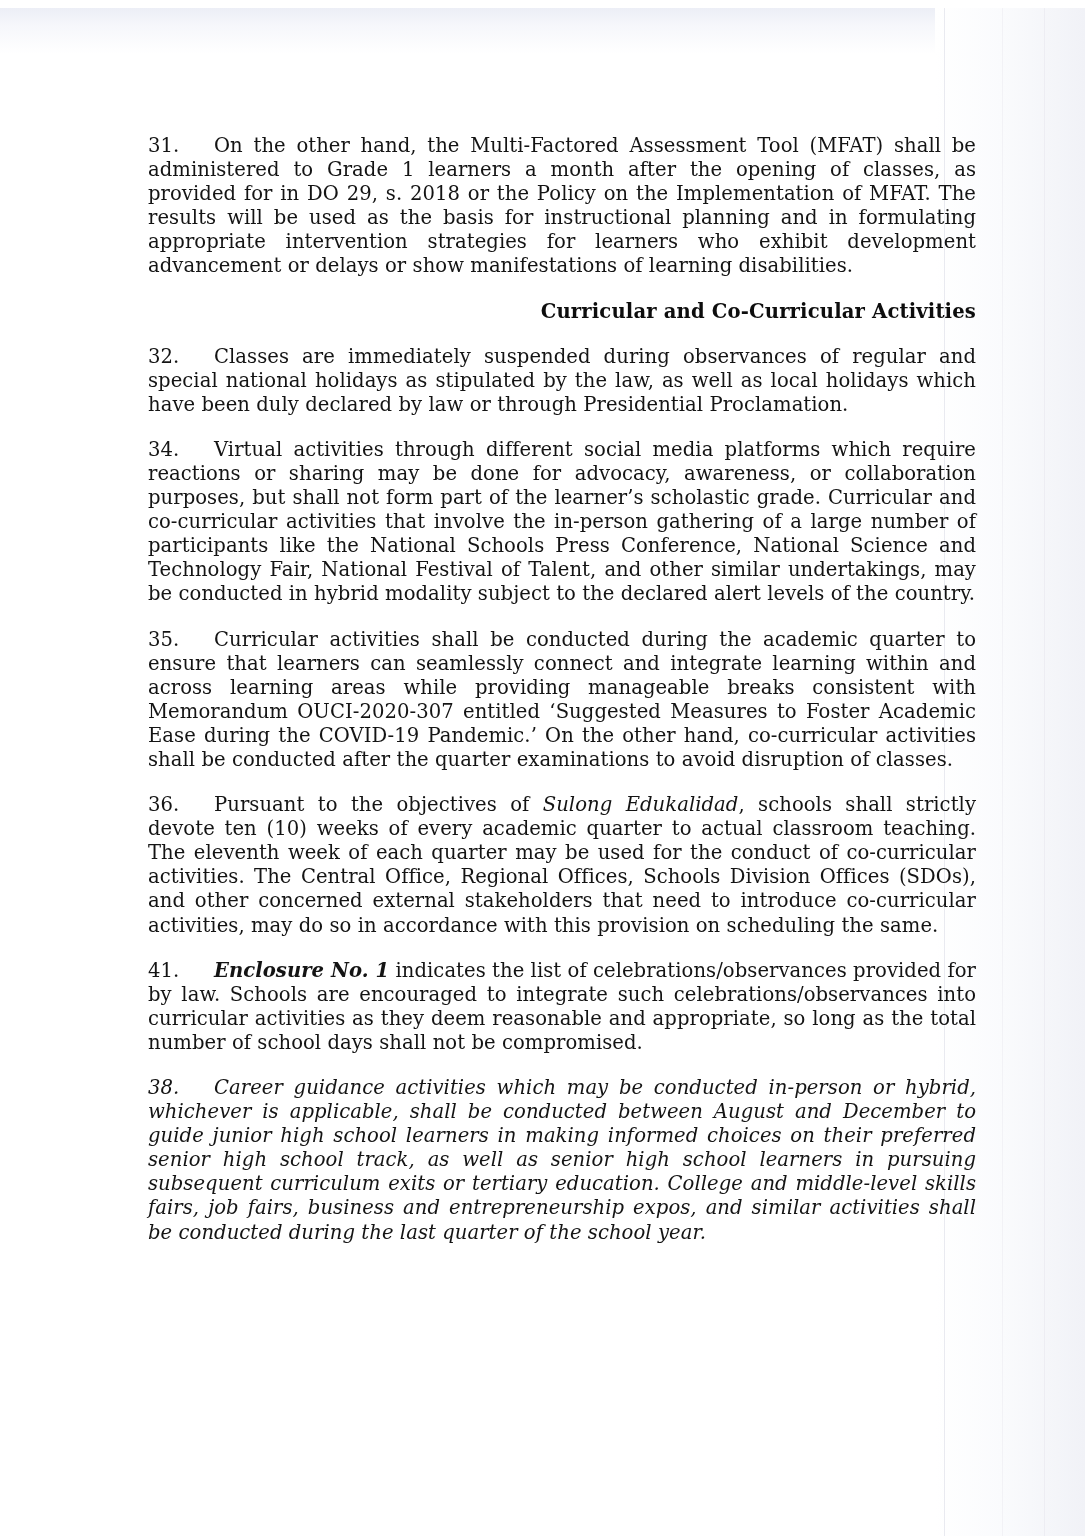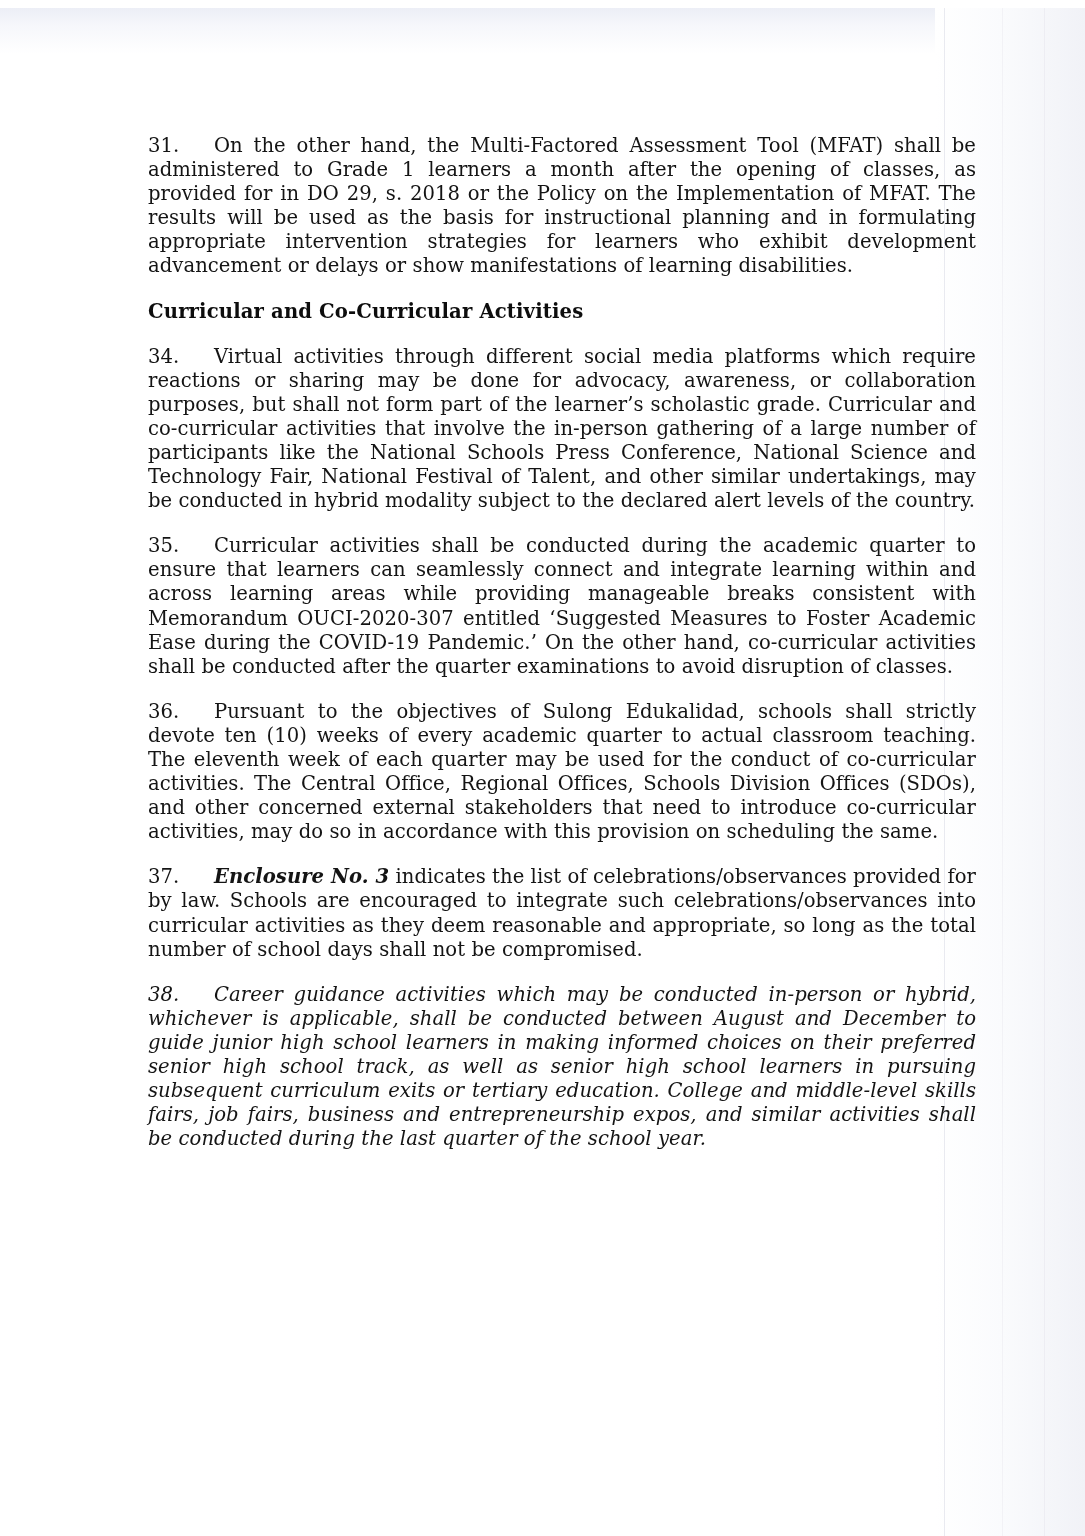--- a/index.html
+++ b/index.html
@@ -70,23 +70,24 @@
     min-width: 66px;
   }
 
   h2.heading {
     margin: 0 0 21px 0;
     font-size: 19.6px;
     line-height: 24px;
     font-weight: bold;
     color: #0d0d0d;
     letter-spacing: 0.15px;
+    text-align: right;
   }
 
-  .ital { }
+  .ital { font-style: italic; }
   .bi { font-style: italic; font-weight: bold; }
 </style>
 </head>
 <body>
 
 <div class="page">
 
   <div class="scan-tint-top"></div>
   <div class="scan-tint-right"></div>
   <div class="scan-line l1"></div>
@@ -94,36 +95,39 @@
   <div class="scan-line l2"></div>
 
   <div class="content">
 
     <p class="para">
       <span class="num">31.</span><span>On the other hand, the Multi-Factored Assessment Tool (MFAT) shall be administered to Grade 1 learners a month after the opening of classes, as provided for in DO 29, s. 2018 or the Policy on the Implementation of MFAT. The results will be used as the basis for instructional planning and in formulating appropriate intervention strategies for learners who exhibit development advancement or delays or show manifestations of learning disabilities.</span>
     </p>
 
     <h2 class="heading">Curricular and Co-Curricular Activities</h2>
 
+    <p class="para">
+      <span class="num">32.</span><span>Classes are immediately suspended during observances of regular and special national holidays as stipulated by the law, as well as local holidays which have been duly declared by law or through Presidential Proclamation.</span>
+    </p>
 
 
     <p class="para">
       <span class="num">34.</span><span>Virtual activities through different social media platforms which require reactions or sharing may be done for advocacy, awareness, or collaboration purposes, but shall not form part of the learner’s scholastic grade. Curricular and co-curricular activities that involve the in-person gathering of a large number of participants like the National Schools Press Conference, National Science and Technology Fair, National Festival of Talent, and other similar undertakings, may be conducted in hybrid modality subject to the declared alert levels of the country.</span>
     </p>
 
     <p class="para">
       <span class="num">35.</span><span>Curricular activities shall be conducted during the academic quarter to ensure that learners can seamlessly connect and integrate learning within and across learning areas while providing manageable breaks consistent with Memorandum OUCI-2020-307 entitled ‘Suggested Measures to Foster Academic Ease during the COVID-19 Pandemic.’ On the other hand, co-curricular activities shall be conducted after the quarter examinations to avoid disruption of classes.</span>
     </p>
 
     <p class="para">
       <span class="num">36.</span><span>Pursuant to the objectives of </span><span class="ital">Sulong Edukalidad</span><span>, schools shall strictly devote ten (10) weeks of every academic quarter to actual classroom teaching. The eleventh week of each quarter may be used for the conduct of co-curricular activities.  The Central Office, Regional Offices, Schools Division Offices (SDOs), and other concerned external stakeholders that need to introduce co-curricular activities, may do so in accordance with this provision on scheduling the same.</span>
     </p>
 
     <p class="para">
-      <span class="num">37.</span><span></span><span class="bi">Enclosure No. 3</span><span> indicates the list of celebrations/observances provided for by law. Schools are encouraged to integrate such celebrations/observances into curricular activities as they deem reasonable and appropriate, so long as the total number of school days shall not be compromised.</span>
+      <span class="num">41.</span><span></span><span class="bi">Enclosure No. 1</span><span> indicates the list of celebrations/observances provided for by law. Schools are encouraged to integrate such celebrations/observances into curricular activities as they deem reasonable and appropriate, so long as the total number of school days shall not be compromised.</span>
     </p>
 
 
     <p class="para">
       <span class="num">38.</span><span>Career guidance activities which may be conducted in-person or hybrid, whichever is applicable, shall be conducted between August and December to guide junior high school learners in making informed choices on their preferred senior high school track, as well as senior high school learners in pursuing subsequent curriculum exits or tertiary education. College and middle-level skills fairs, job fairs, business and entrepreneurship expos, and similar activities shall be conducted during the last quarter of the school year.</span>
     </p>
 
   </div>
 </div>
 

